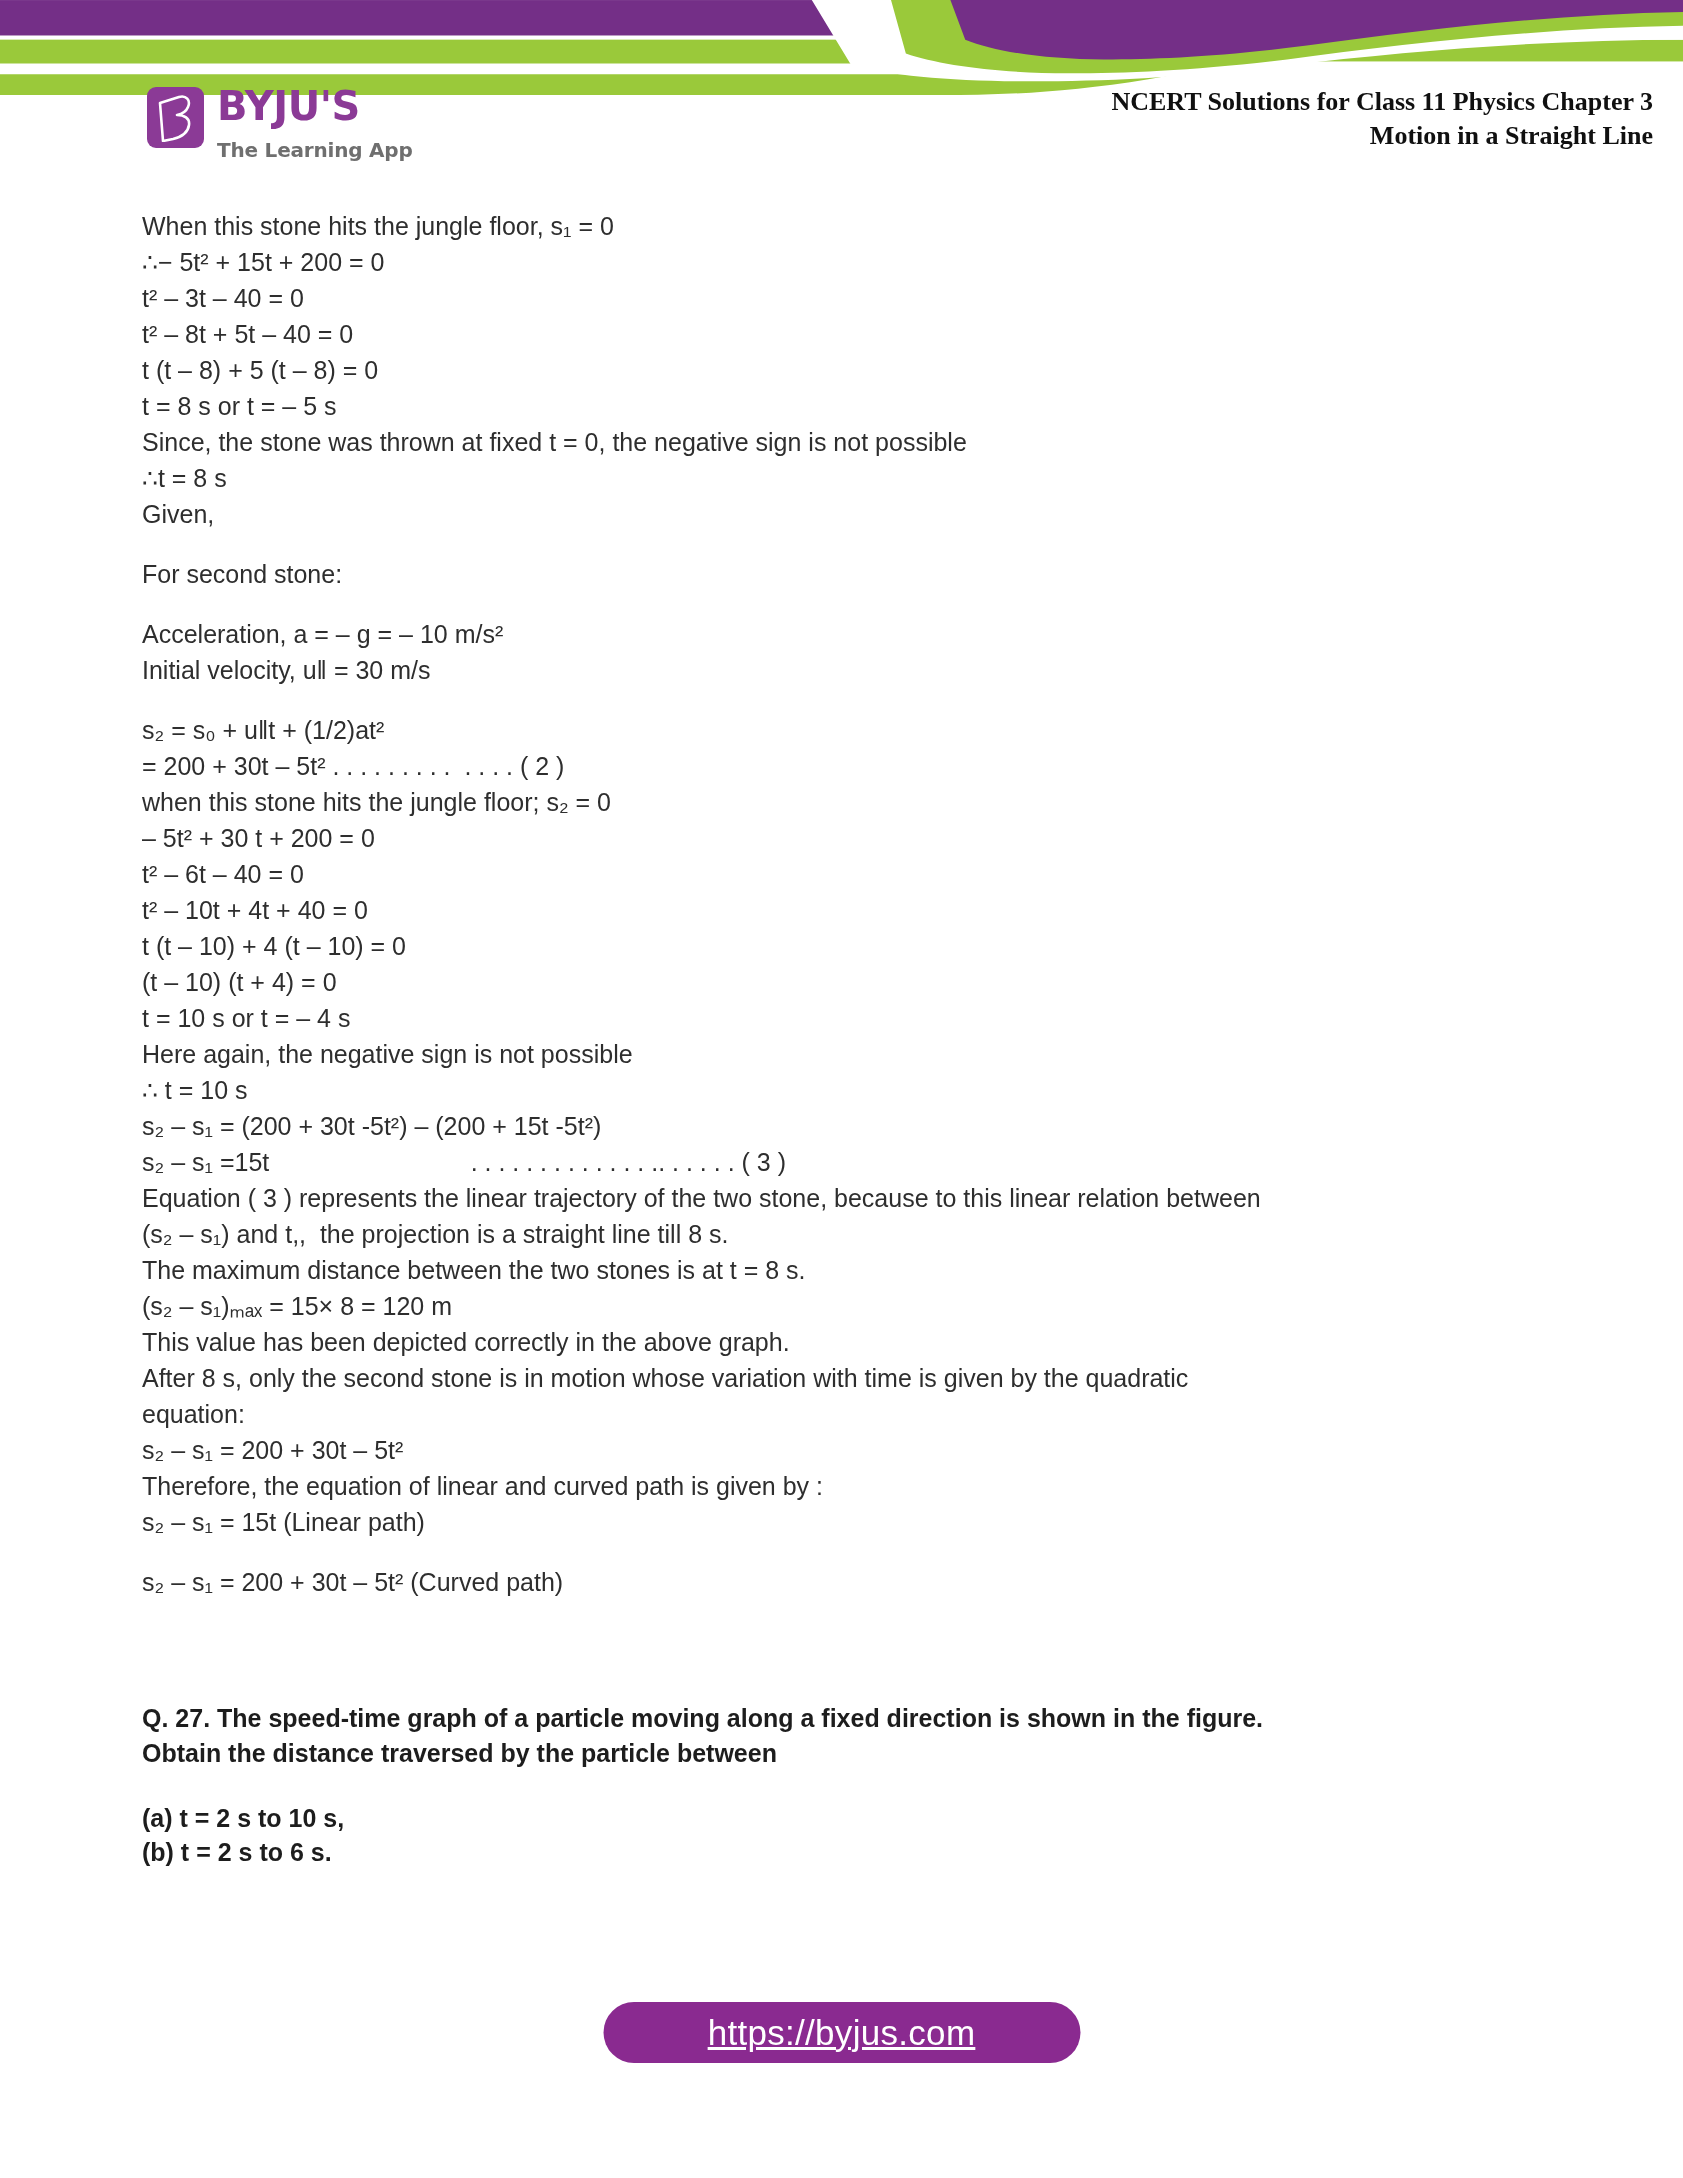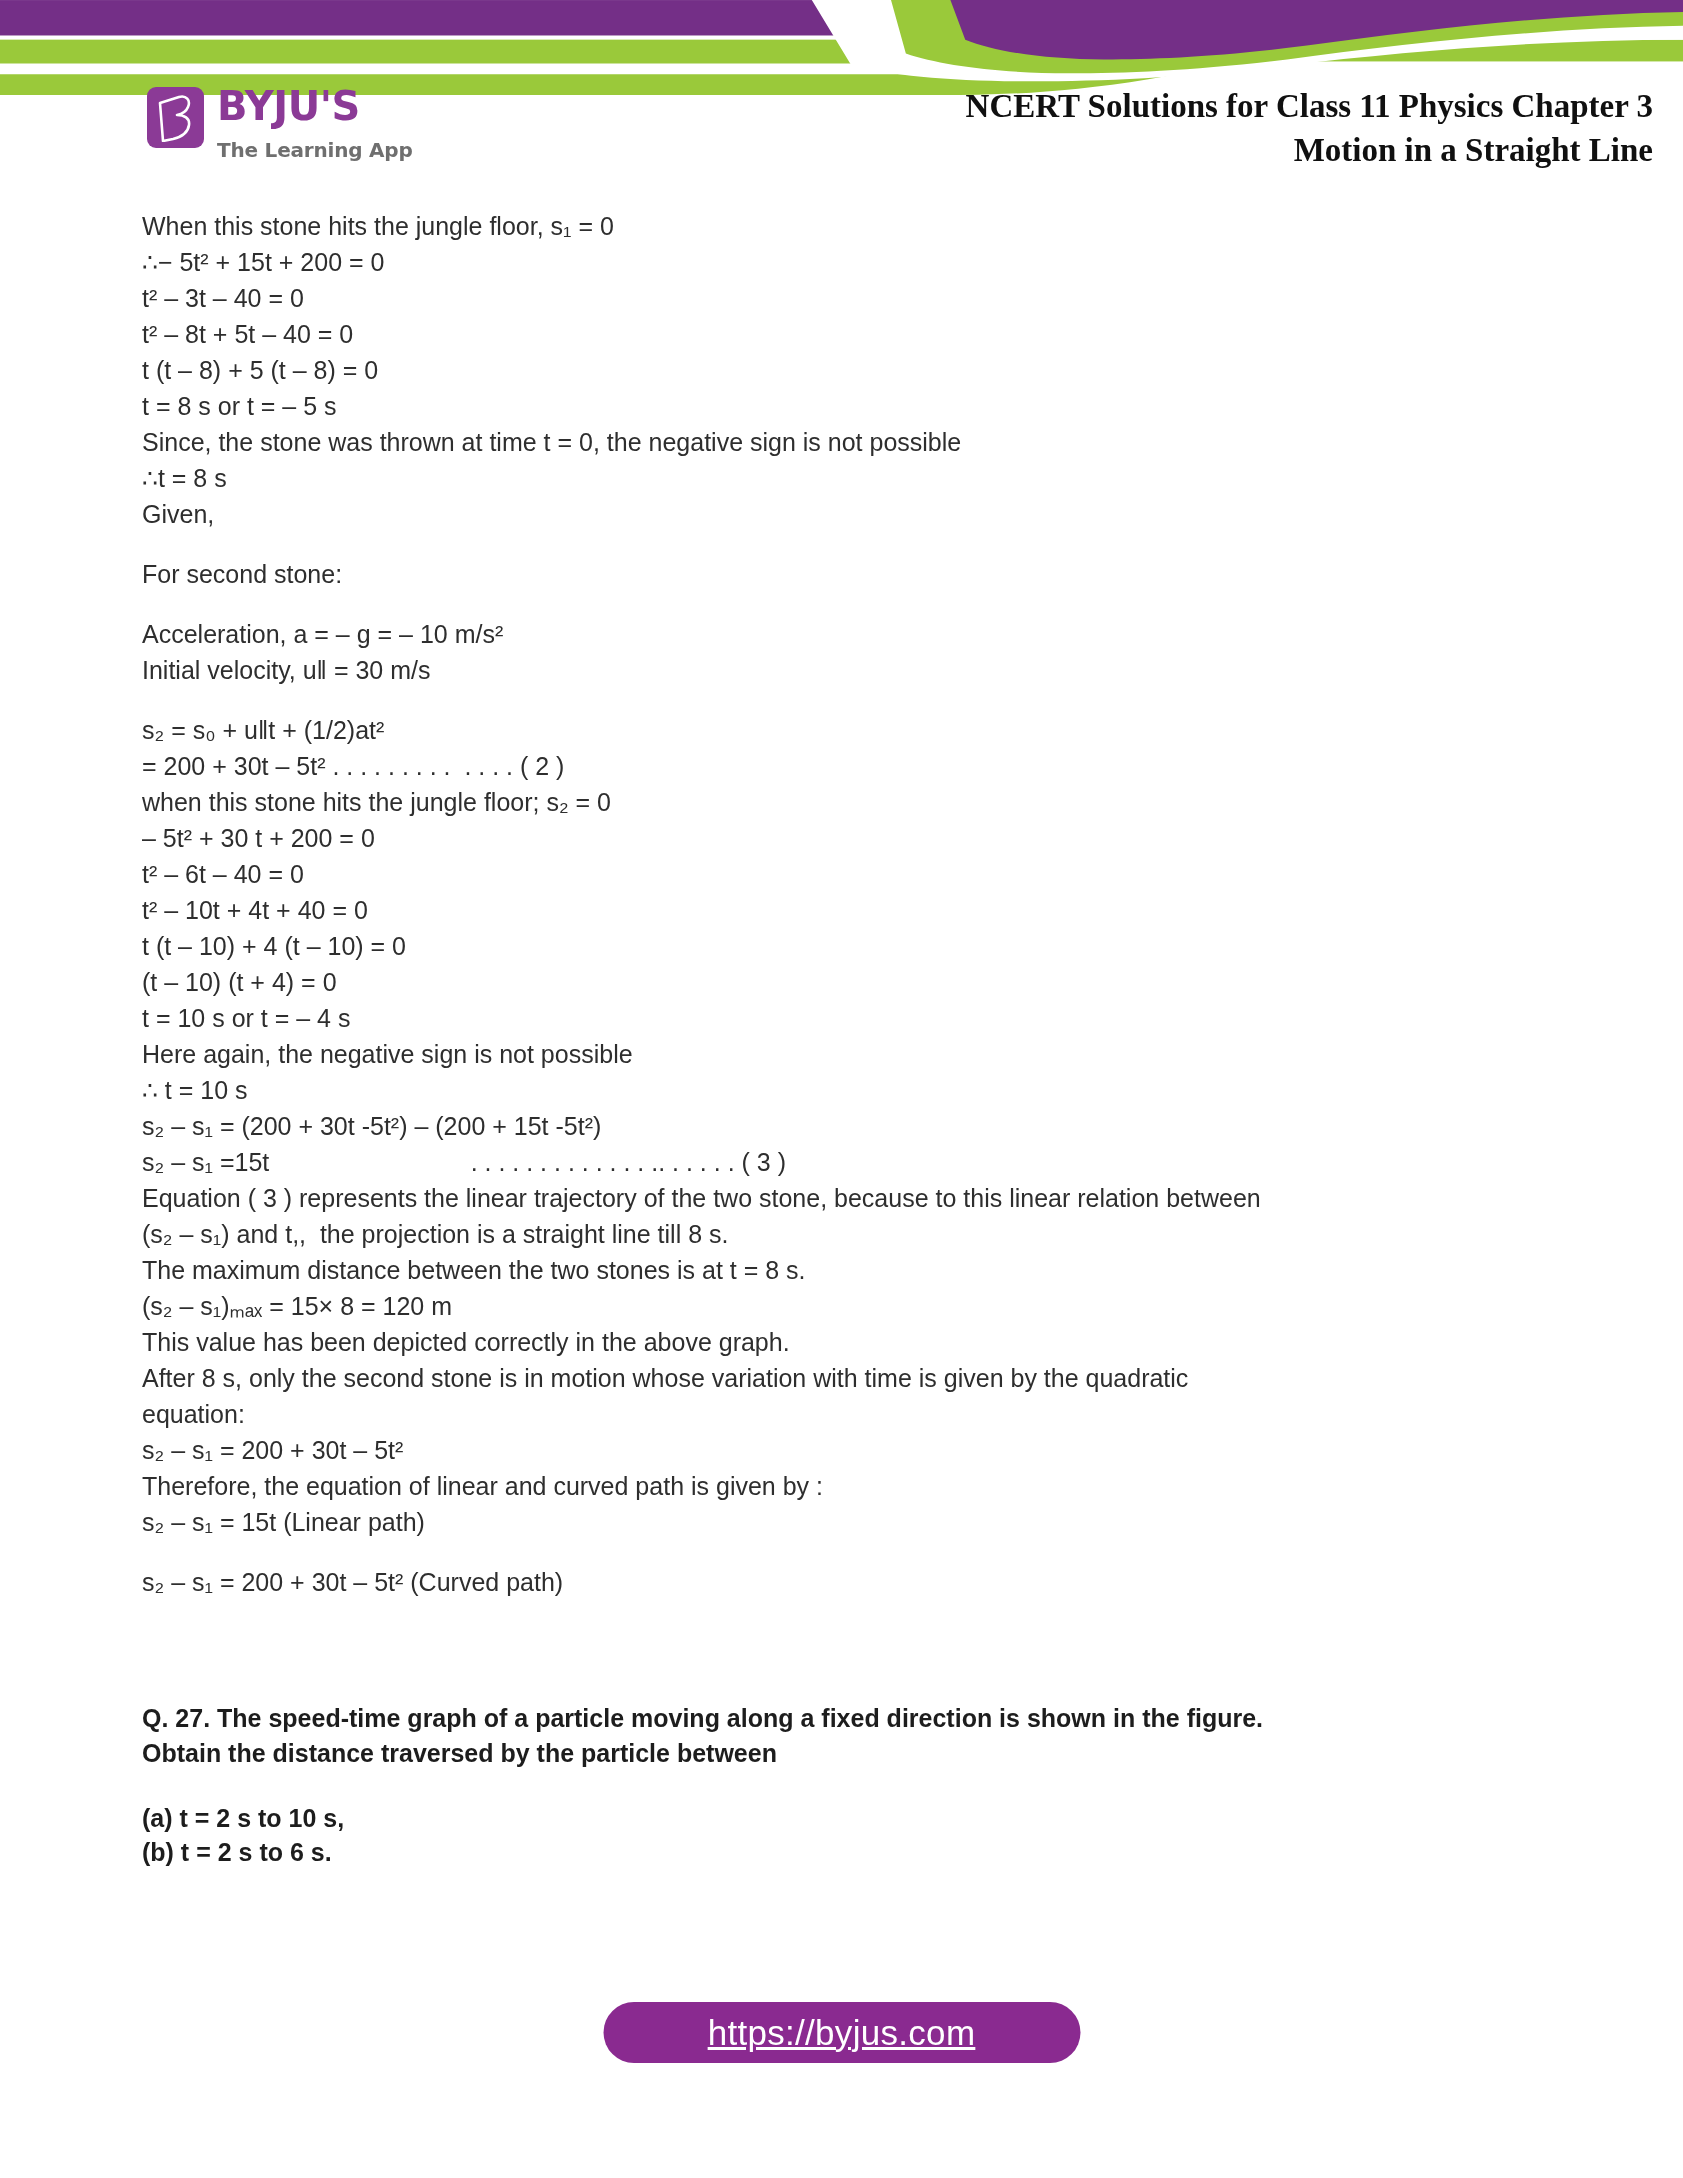--- a/index.html
+++ b/index.html
@@ -75,21 +75,21 @@
     margin-top: 12px;
   }
   .doc-title {
     position: absolute;
     right: 30px;
     top: 8px;
     width: 970px;
     text-align: right;
     font-family: "Liberation Serif", serif;
     font-weight: bold;
-    font-size: 33px;
+    font-size: 26px;
     line-height: 1.32;
     color: #101010;
   }
 
   
   .content {
     position: absolute;
     left: 142px;
     top: 208px;
     width: 1406px;
@@ -184,21 +184,21 @@
   </div>
 </div>
 
 <div class="content">
   <div class="ln">When this stone hits the jungle floor, s₁ = 0</div>
   <div class="ln">∴− 5t² + 15t + 200 = 0</div>
   <div class="ln">t² – 3t – 40 = 0</div>
   <div class="ln">t² – 8t + 5t – 40 = 0</div>
   <div class="ln">t (t – 8) + 5 (t – 8) = 0</div>
   <div class="ln">t = 8 s or t = – 5 s</div>
-  <div class="ln">Since, the stone was thrown at time t = 0, the negative sign is not possible</div>
+  <div class="ln">Since, the stone was thrown at fixed t = 0, the negative sign is not possible</div>
   <div class="ln">∴t = 8 s</div>
   <div class="ln gap-after">Given,</div>
   <div class="ln gap-after">For second stone:</div>
   <div class="ln">Acceleration, a = – g = – 10 m/s²</div>
   <div class="ln gap-after">Initial velocity, u‖ = 30 m/s</div>
   <div class="ln">s₂ = s₀ + u‖t + (1/2)at²</div>
   <div class="ln">= 200 + 30t – 5t² . . . . . . . . .  . . . . ( 2 )</div>
   <div class="ln">when this stone hits the jungle floor; s₂ = 0</div>
   <div class="ln">– 5t² + 30 t + 200 = 0</div>
   <div class="ln">t² – 6t – 40 = 0</div>

